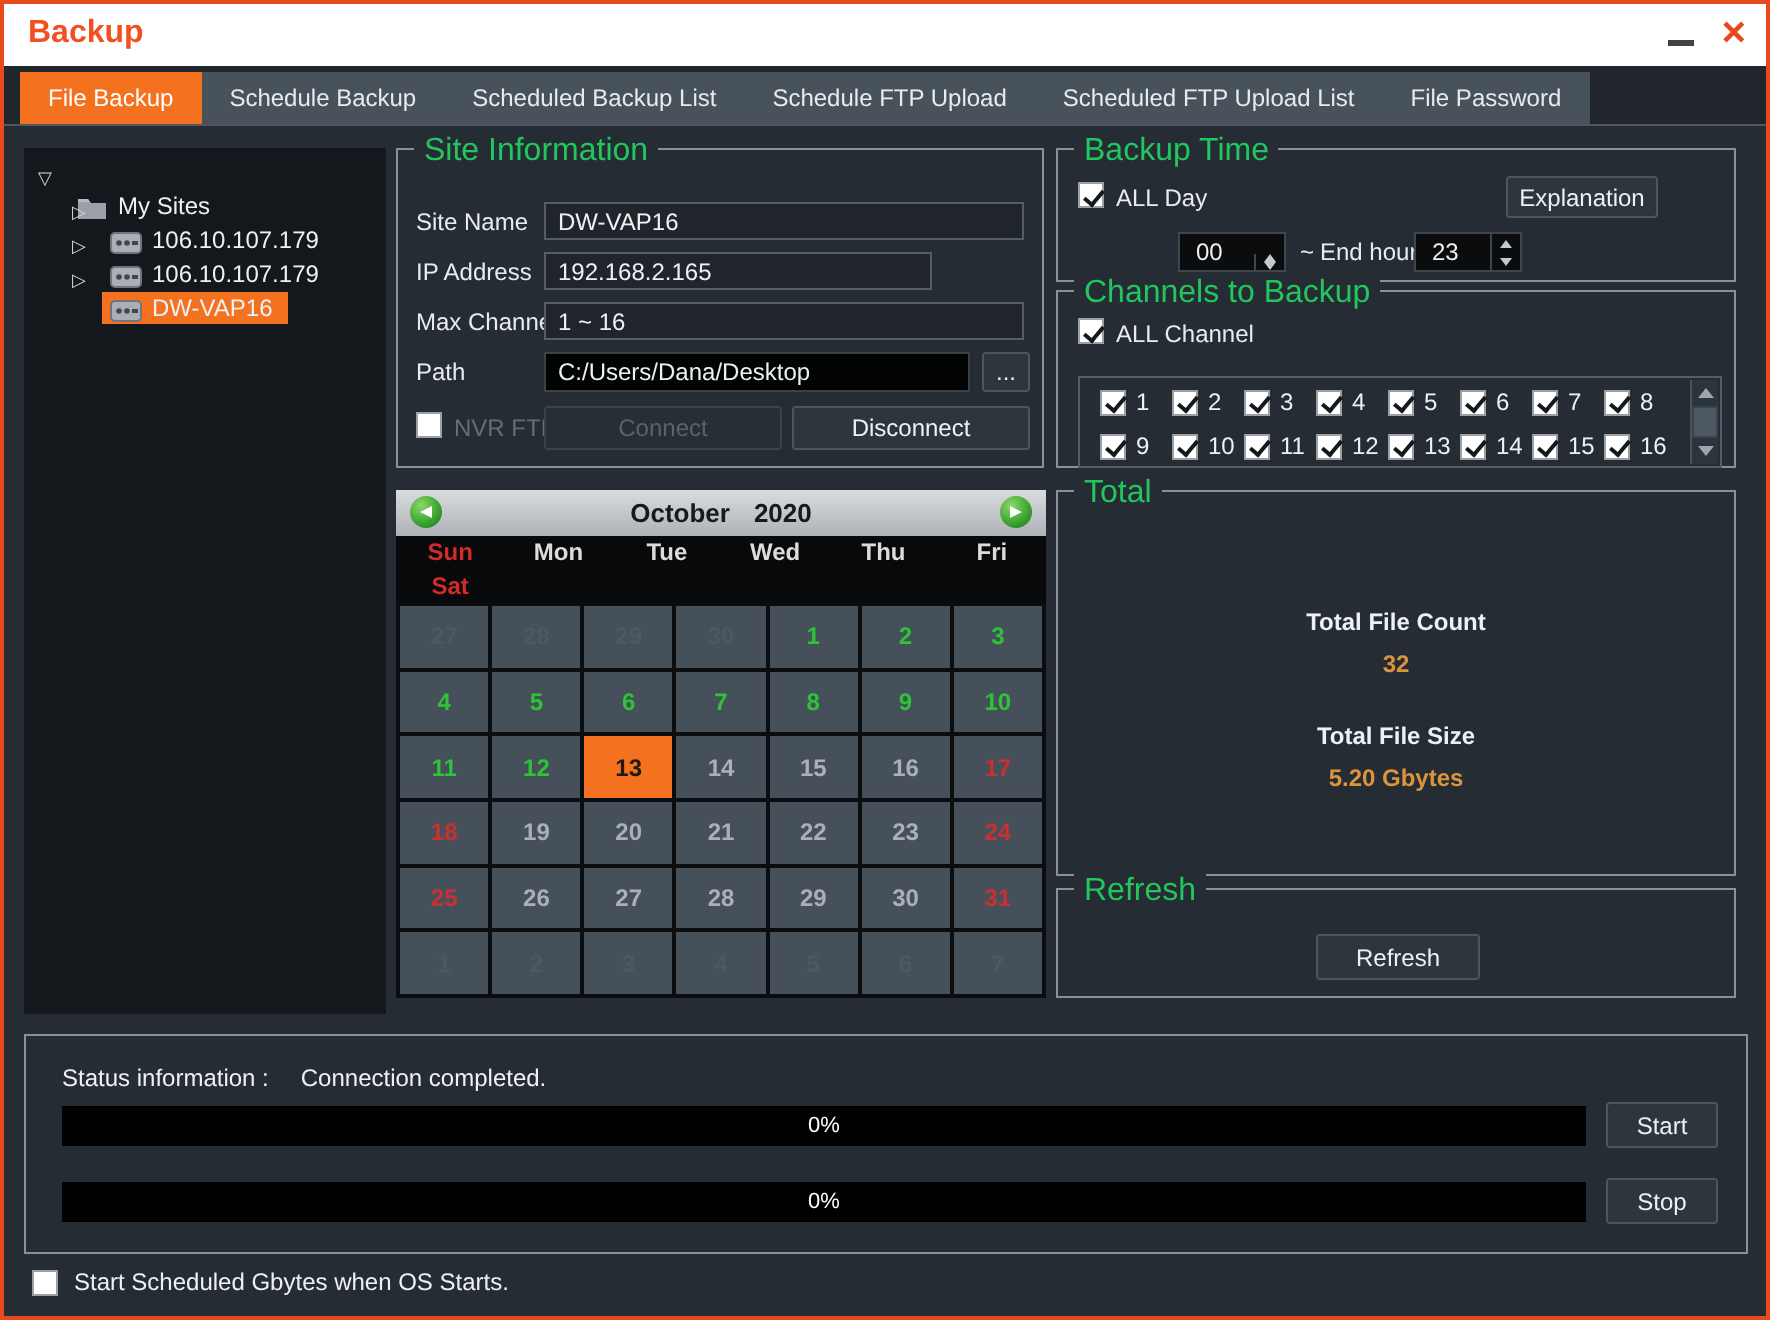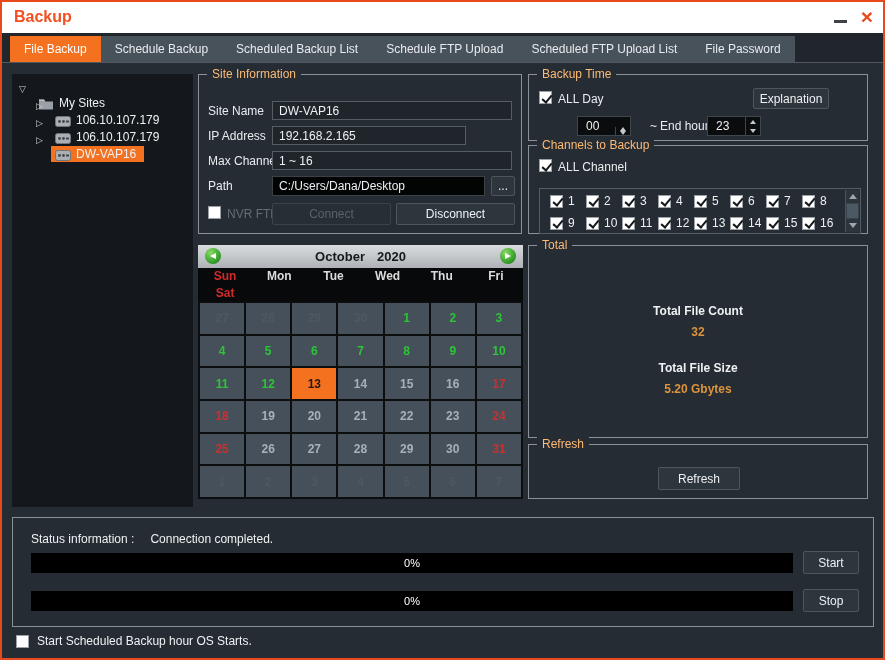--- a/index.html
+++ b/index.html
@@ -15,21 +15,21 @@
   .win-close{ position:absolute; right:10px; top:1px; font-size:21px; font-weight:bold; color:#e8491d; cursor:pointer; line-height:28px; }
   
   .tabbar{ position:absolute; left:0; top:31px; width:881px; height:30px; background:#20262c;
            padding:3px 0 0 8px; display:flex; border-bottom:1px solid #50575e; }
   .tab{ height:26px; line-height:26px; padding:0 14px; font-size:12px; color:#e8ebee;
         background:#48525b; cursor:pointer; white-space:nowrap; }
   .tab.active{ background:#f4711f; color:#ffffff; }
   
   .gbox{ position:absolute; border:1px solid #8a9198; }
   .gtitle{ position:absolute; top:-8px; left:8px; background:#262c33; padding:0 5px;
-           color:#fdba74; font-size:12px; }
+           color:#22c55e; font-size:16px; }
   .lab{ position:absolute; color:#e9ecef; font-size:12px; }
   .lab.dim{ color:#656d75; }
   .field{ position:absolute; background:#20252b; border:1px solid #555d65; color:#eef1f3;
           font-size:12px; padding:0 6px; height:19px; font-family:inherit; outline:none; }
   .field.dark{ background:#020303; border-color:#3a4147; height:20px; }
   .btn{ position:absolute; background:#2d353d; border:1px solid #4d555d; color:#eef1f3;
         font-size:12px; display:flex; align-items:center; justify-content:center;
         border-radius:2px; cursor:pointer; }
   .btn.disabled{ color:#5a626a; background:#272e35; border-color:#3a424a; cursor:default; }
   
@@ -268,21 +268,21 @@
         <div class="cal-cell t-out">7</div>
       </div>
   </div>
 
   <div class="gbox" style="left:526px; top:72px; width:340px; height:67px;">
     <span class="gtitle">Backup Time</span>
     <span class="cb checked" style="position:absolute; left:10px; top:16px;"></span>
     <span class="lab" style="left:29px; top:17px;">ALL Day</span>
     <div class="btn" style="left:224px; top:13px; width:76px; height:21px;">Explanation</div>
     <span class="lab" style="left:8px; top:44px;margin-top:20px;">Start hour</span>
-    <div class="spin" style="left:48px; top:41px;align-items:flex-end;">
+    <div class="spin" style="left:60px; top:41px;align-items:flex-end;">
       <div class="spin-val">00</div>
       <div class="spin-btns">
         <div class="spin-up"></div>
         <div class="spin-down"></div>
       </div>
     </div>
     <span class="lab" style="left:121px; top:44px;">~</span>
     <span class="lab" style="left:131px; top:44px;">End hour</span>
     <div class="spin" style="left:178px; top:41px;">
       <div class="spin-val">23</div>
@@ -393,16 +393,16 @@
       <span>Status information :</span><span class="msg">Connection completed.</span>
     </div>
     <div class="pbar" style="left:18px; top:35px; width:762px;">0%</div>
     <div class="btn" style="left:790px; top:33px; width:56px; height:23px;">Start</div>
     <div class="pbar" style="left:18px; top:73px; width:762px;">0%</div>
     <div class="btn" style="left:790px; top:71px; width:56px; height:23px;">Stop</div>
   </div>
 
   <div class="footer">
     <span class="cb"></span>
-    <span class="lab-f">Start Scheduled Backup hour OS Starts.</span>
+    <span class="lab-f">Start Scheduled Gbytes when OS Starts.</span>
   </div>
 
 </div>
 
 </body></html>

